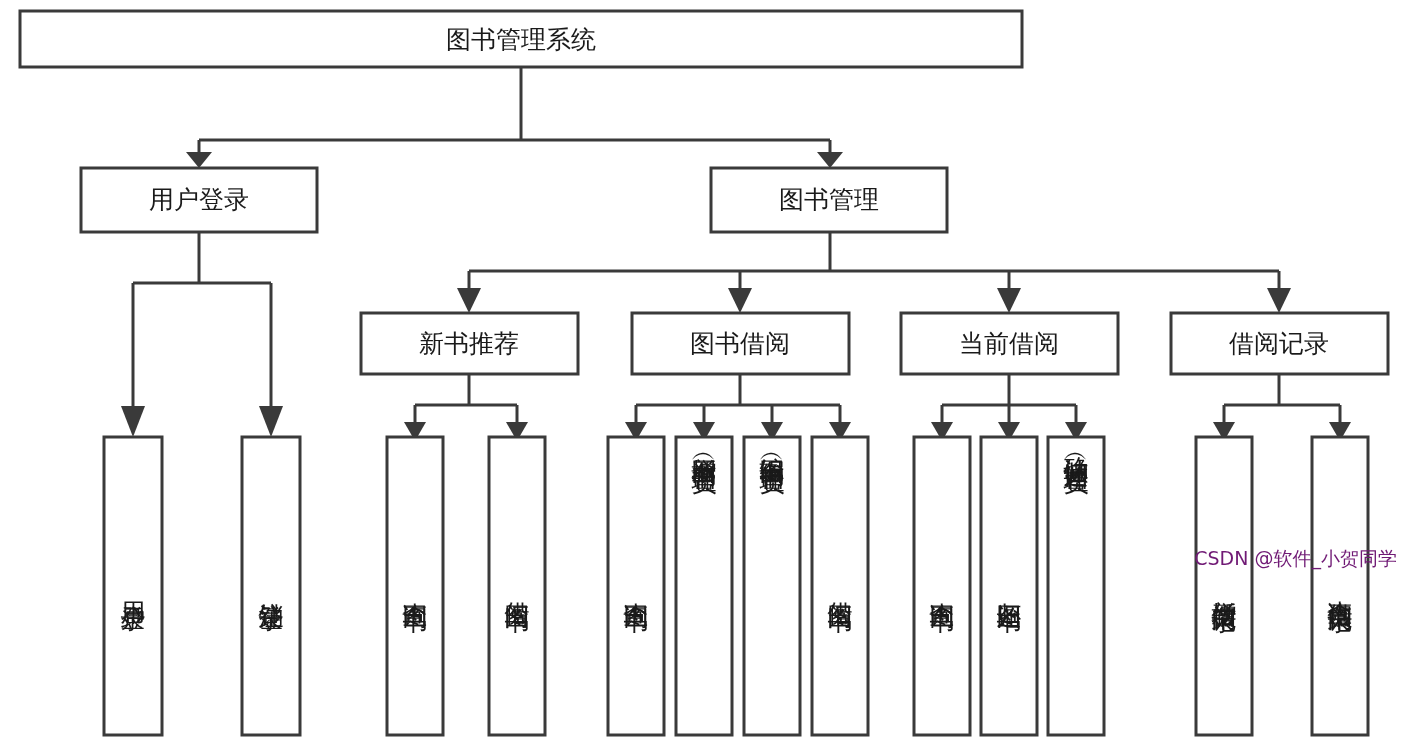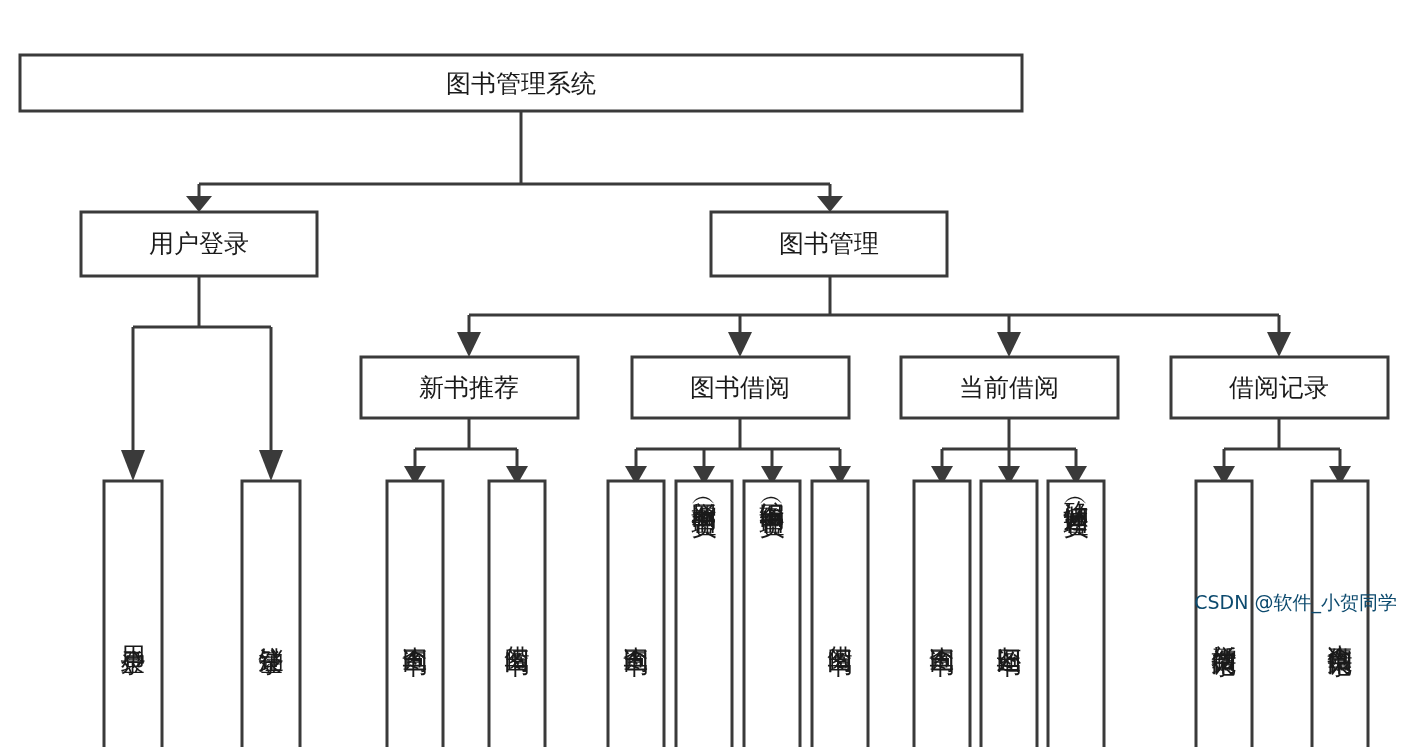--- a/index.html
+++ b/index.html
@@ -12,21 +12,20 @@
     width: 1405px;
     height: 747px;
     font-family: "DejaVu Sans", "Liberation Sans", sans-serif;
     overflow: hidden;
     position: relative;
   }
   #diagram-root {
     position: relative;
     width: 1405px;
     height: 578px;
-    margin-top: 44px;
   }
   svg.diagram-svg {
     position: absolute;
     top: 0;
     left: 0;
     width: 1405px;
     height: 747px;
     display: block;
   }
   .node-box {
@@ -68,21 +67,21 @@
     color: #1a1a1a;
     white-space: nowrap;
     text-align: center;
   }
   .watermark {
     position: absolute;
     right: 8px;
     bottom: 6px;
     font-family: "DejaVu Sans", "Liberation Sans", sans-serif;
     font-size: 19px;
-    color: #0c4a6e;
+    color: #701a75;
     white-space: nowrap;
     user-select: none;
   }
 </style>
 </head>
 <body>
 
 <div id="diagram-root">
 
   <svg class="diagram-svg" viewBox="0 0 1405 747" xmlns="http://www.w3.org/2000/svg">

